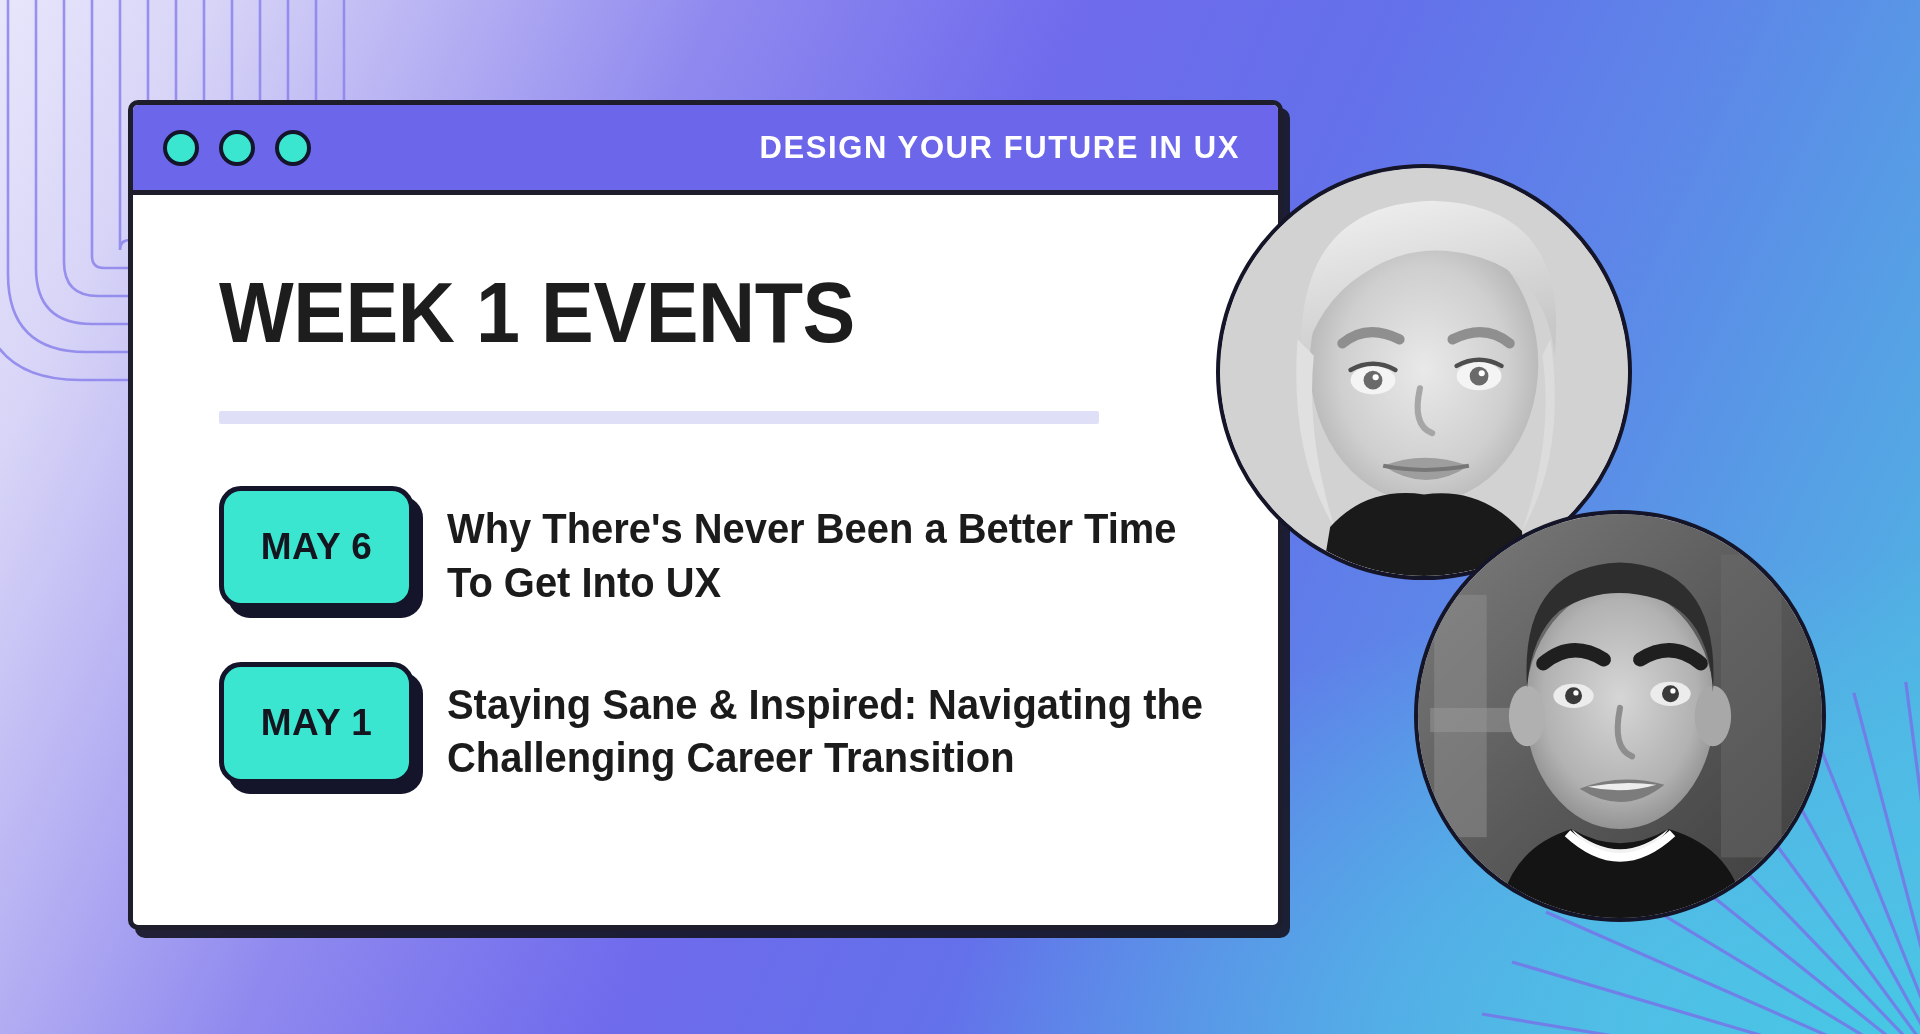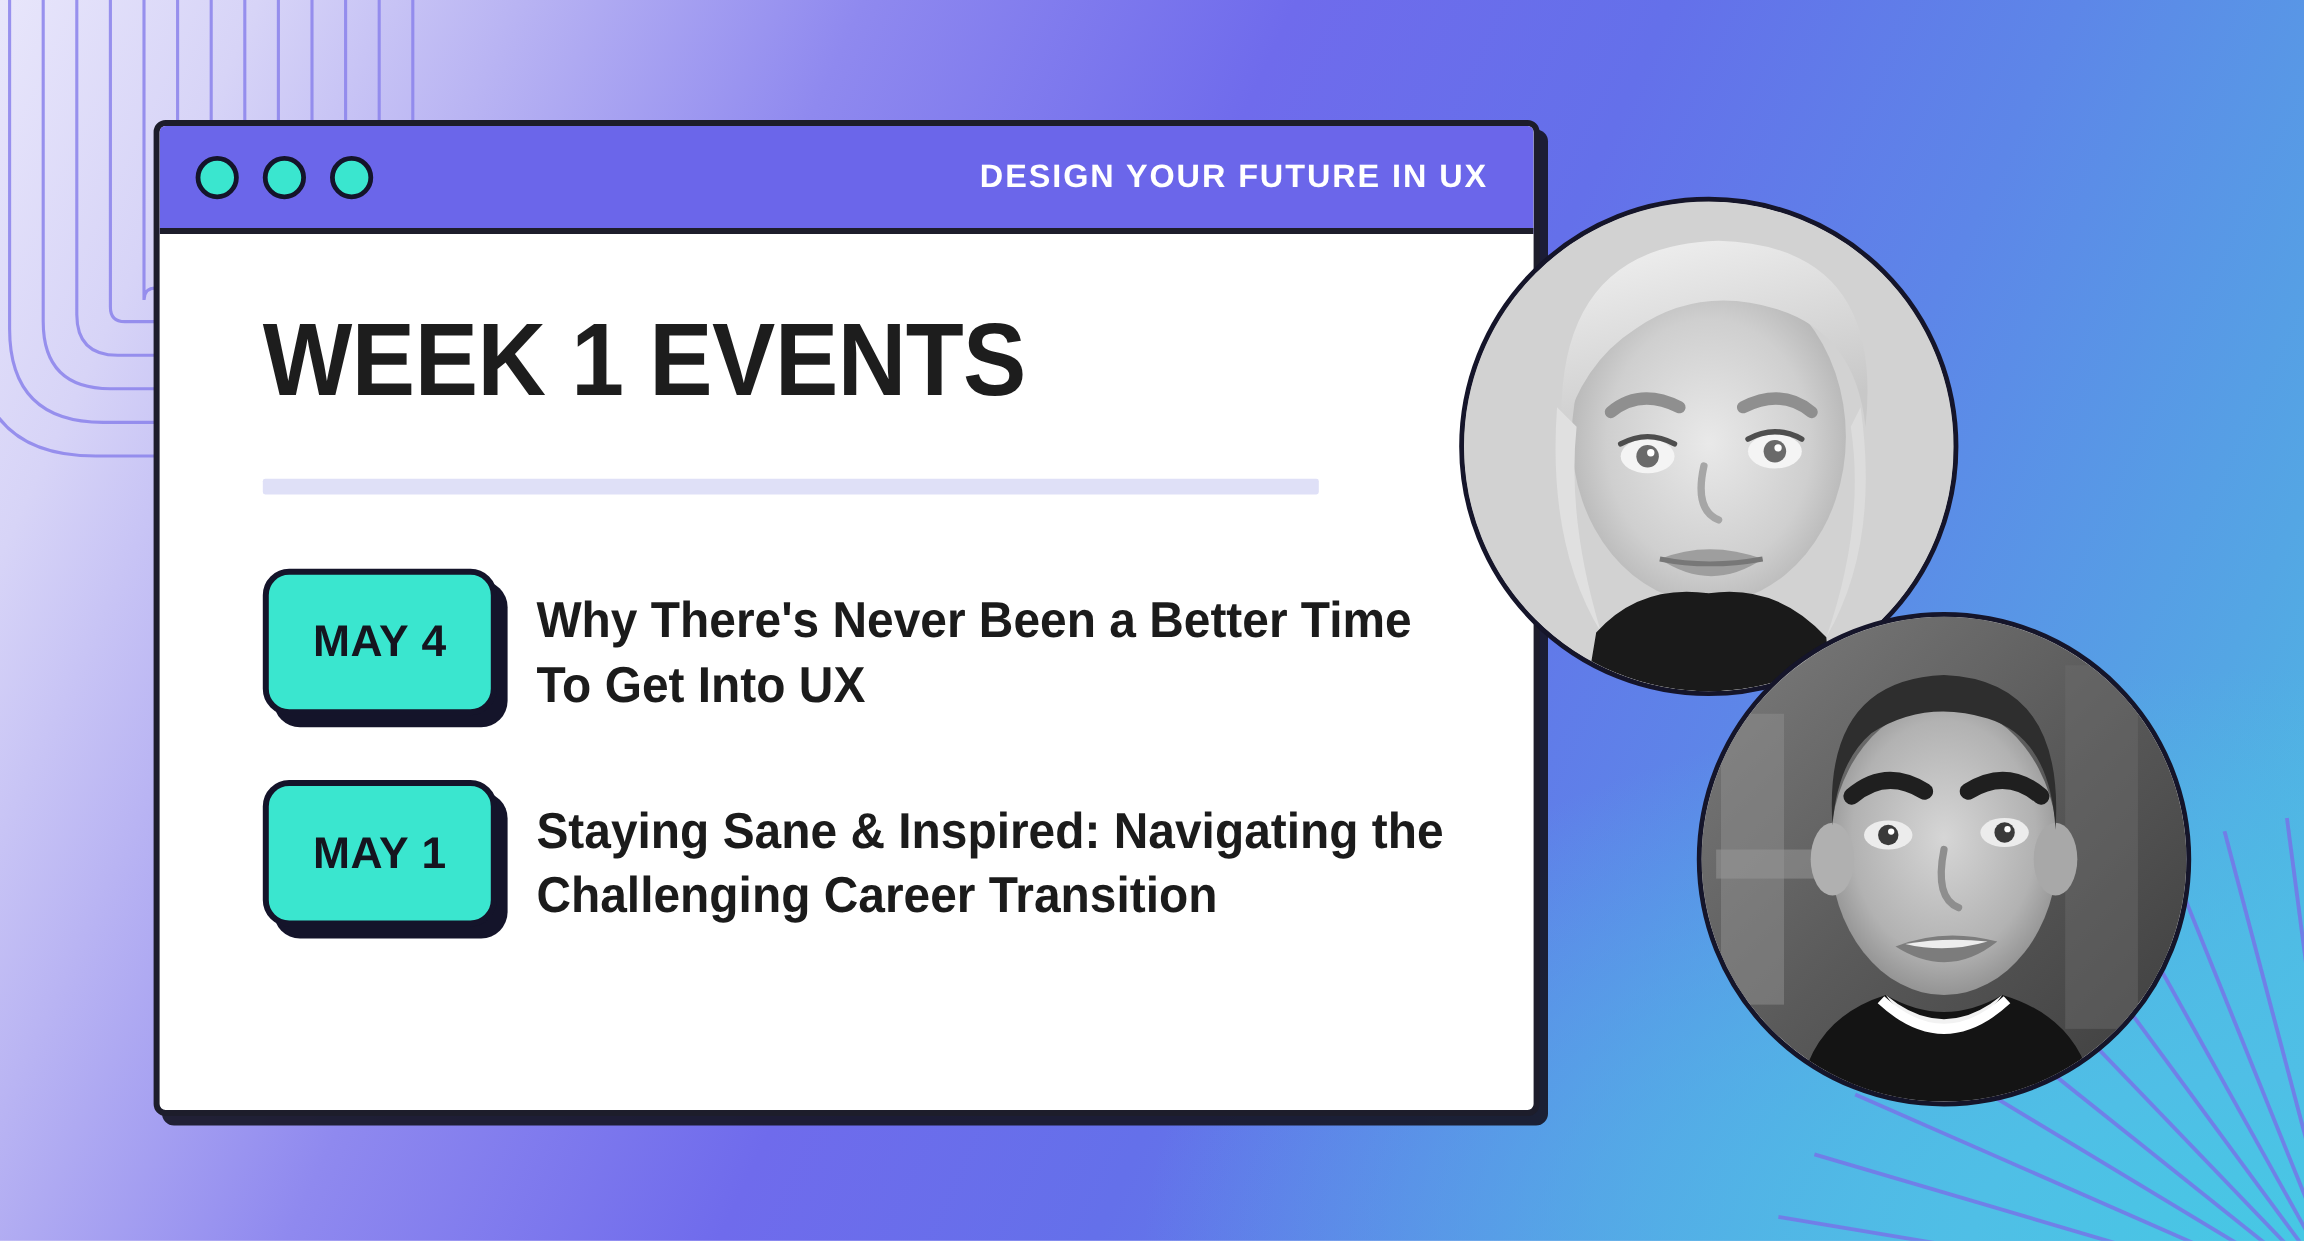--- a/index.html
+++ b/index.html
@@ -51,26 +51,26 @@
     position:relative;
   }
   .dots{ display:flex; gap:20px; }
   .dot{
     width:36px;height:36px;border-radius:50%;
     background:#3ae6cf; border:4px solid #14142a;
   }
   .titlebar-title{
     position:absolute; right:38px;
     color:#ffffff;
-    font-size:27px; font-weight:700;
+    font-size:31px; font-weight:700;
     letter-spacing:1.6px;
     white-space:nowrap;
   }
 
-  .card-body{ padding:62px 0 0 86px; }
+  .card-body{ padding:62px 0 0 86px;margin-top:12px; }
 
   .headline{
     font-size:86px;
     font-weight:800;
     letter-spacing:-0.5px;
     color:#1d1d1d;
     line-height:1;
     transform:scaleX(.92);
     transform-origin:left center;
     white-space:nowrap;
@@ -197,21 +197,21 @@
   <div class="card-body">
 
     <h1 class="headline">WEEK 1 EVENTS</h1>
 
     <div class="divider"></div>
 
     <div class="events">
 
       <div class="event">
         <div class="badge-wrap">
-          <div class="badge">MAY 4</div>
+          <div class="badge">MAY 6</div>
         </div>
         <div class="event-title">Why There's Never Been a Better Time To Get Into UX</div>
       </div>
 
       <div class="event">
         <div class="badge-wrap">
           <div class="badge">MAY 1</div>
         </div>
         <div class="event-title">Staying Sane &amp; Inspired: Navigating the Challenging Career Transition</div>
       </div>

